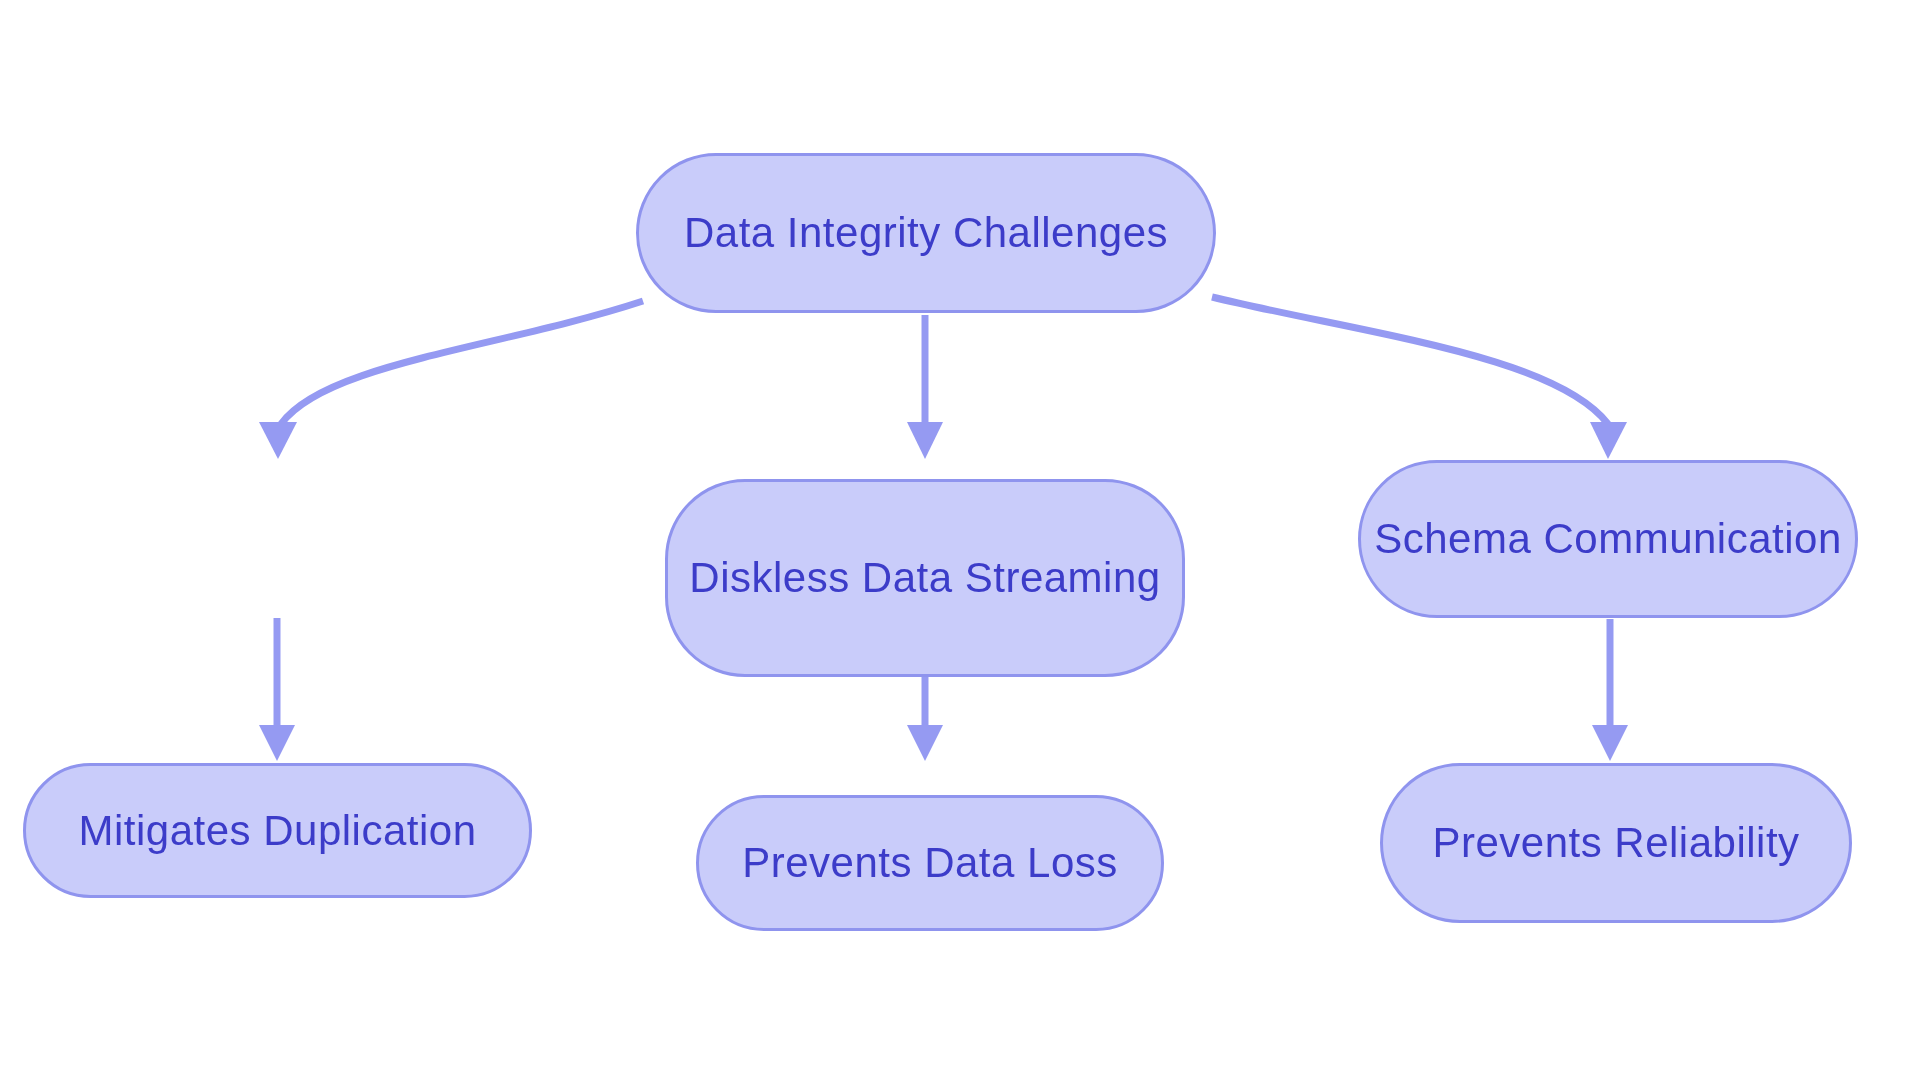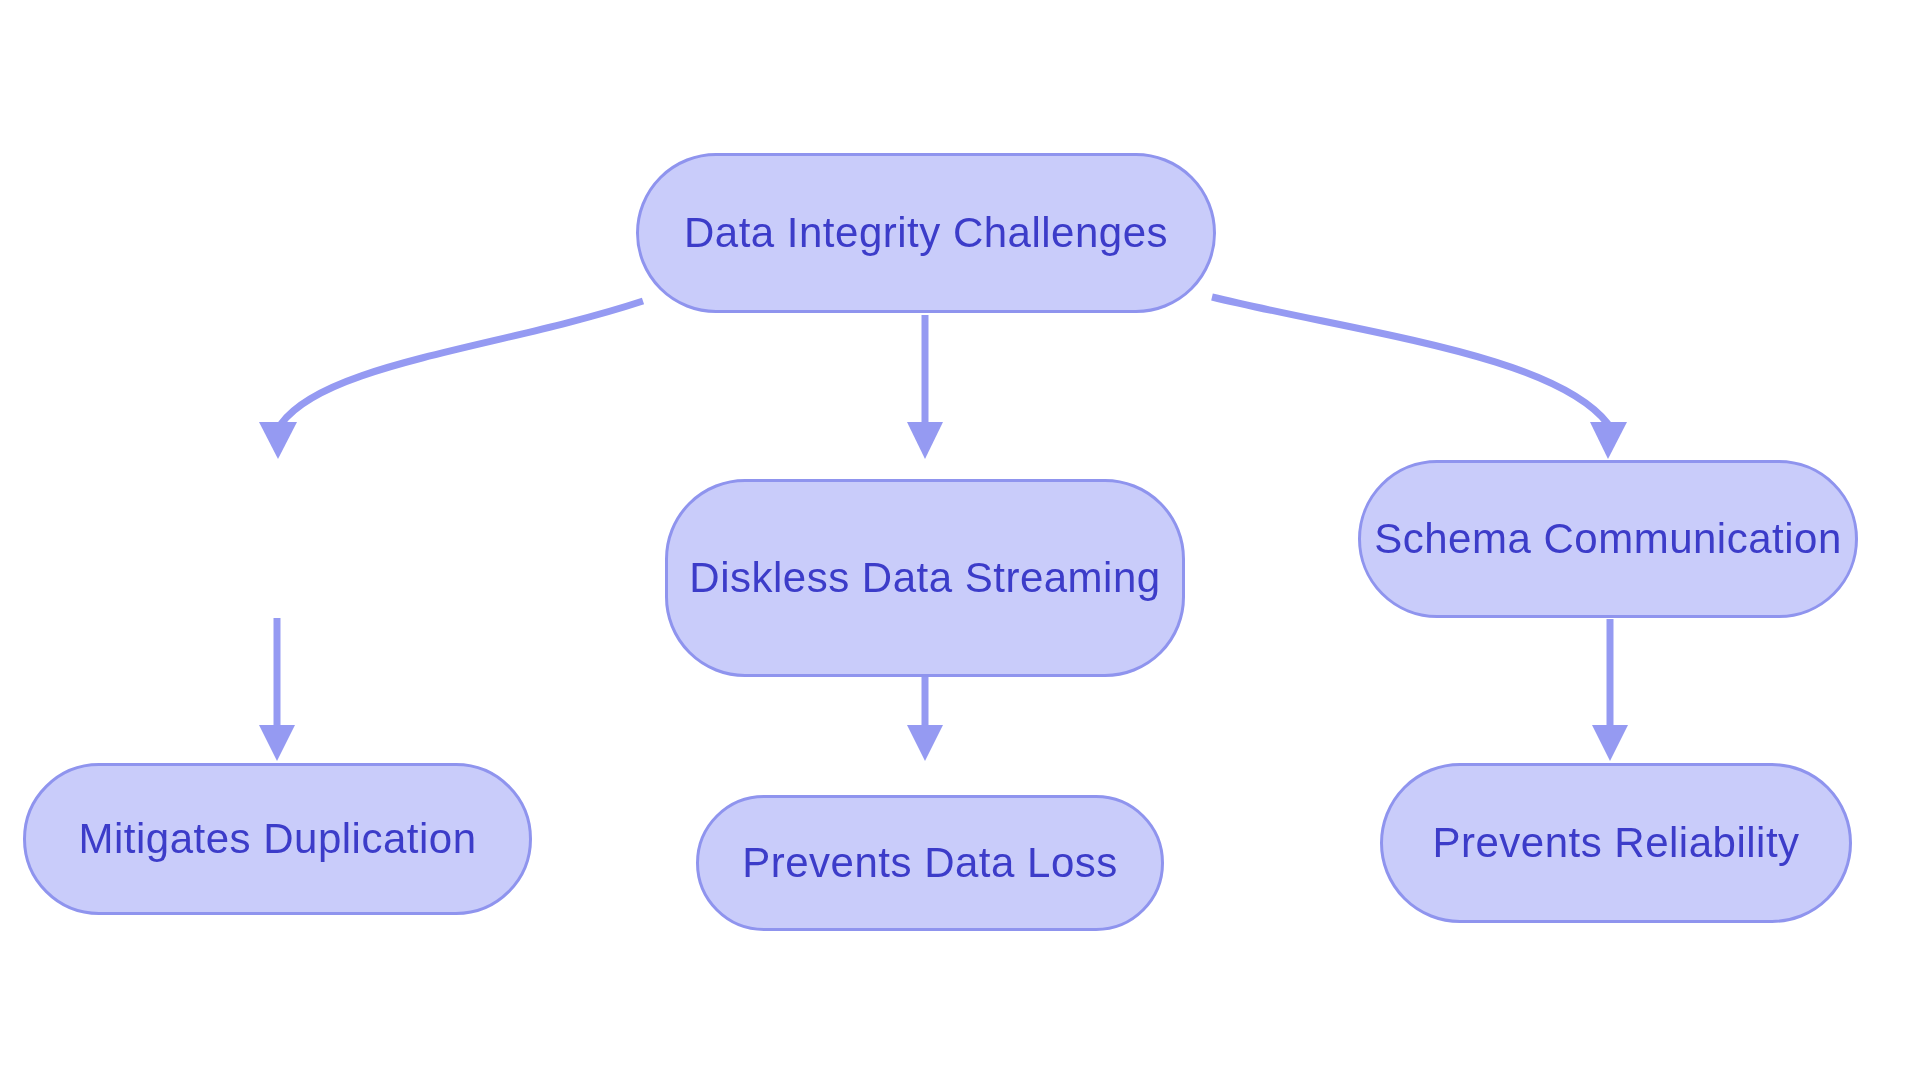--- a/index.html
+++ b/index.html
@@ -47,21 +47,21 @@
     font-weight: 400;
     letter-spacing: 0.5px;
     white-space: nowrap;
     text-align: center;
   }
   
   .node-root      { left: 636px;  top: 153px; width: 580px; height: 160px; }
   .node-schema    { left: 48px;   top: 460px; width: 459px; height: 157px; }
   .node-diskless  { left: 665px;  top: 458px; width: 520px; height: 198px; margin-top: 21px; }
   .node-secure    { left: 1358px; top: 460px; width: 500px; height: 158px; }
-  .node-mitigates { left: 23px;   top: 763px; width: 509px; height: 152px; }
+  .node-mitigates { left: 23px;   top: 763px; width: 509px; height: 135px; }
   .node-prevents  { left: 696px;  top: 763px; width: 468px; height: 136px; margin-top: 32px; }
   .node-enhances  { left: 1380px; top: 763px; width: 472px; height: 160px; }
 </style>
 </head>
 <body>
 
 <div class="canvas">
 
   <svg class="edges-layer" viewBox="0 0 1920 1083" xmlns="http://www.w3.org/2000/svg">
 

